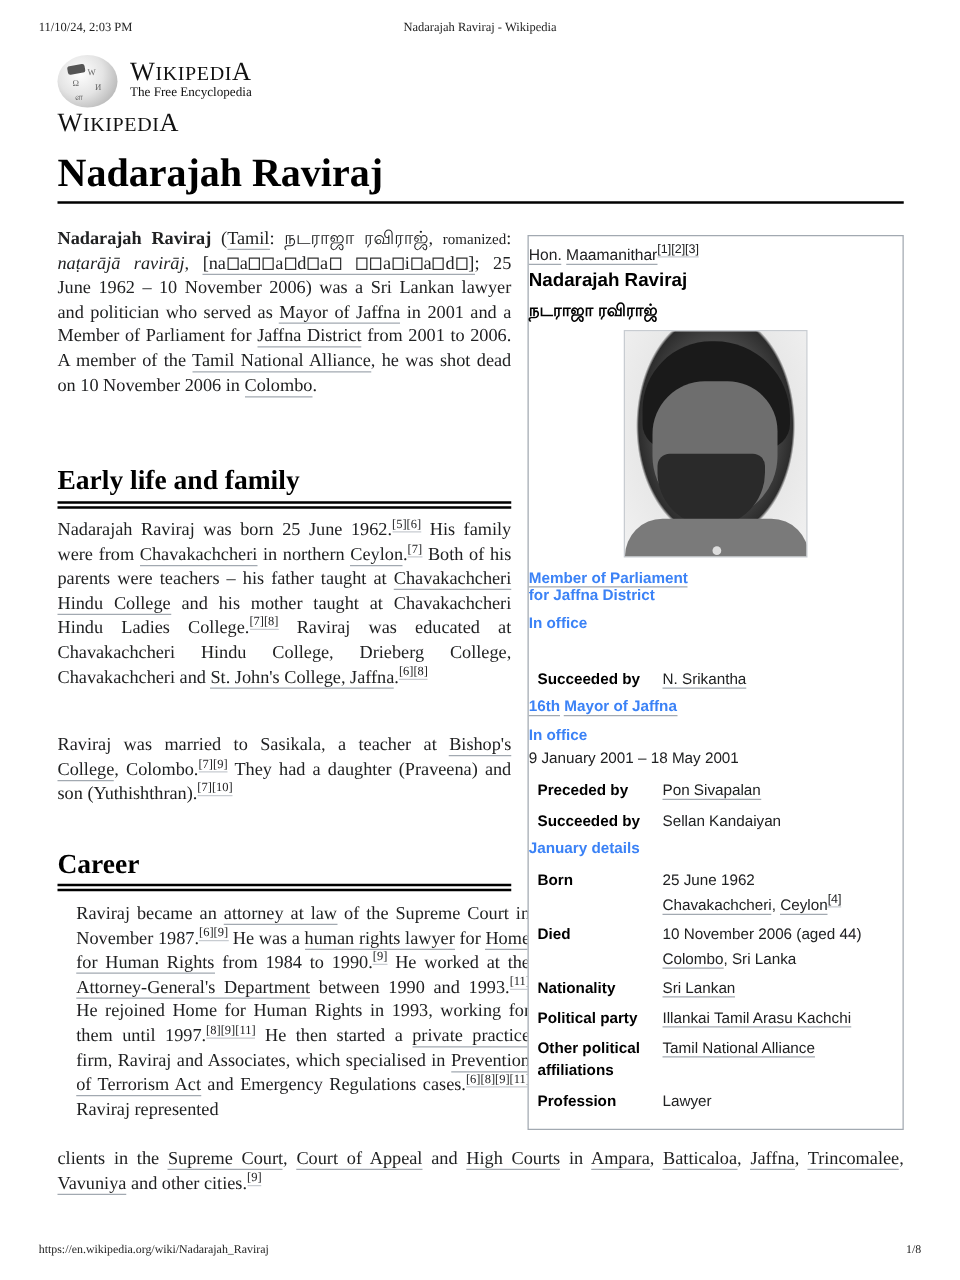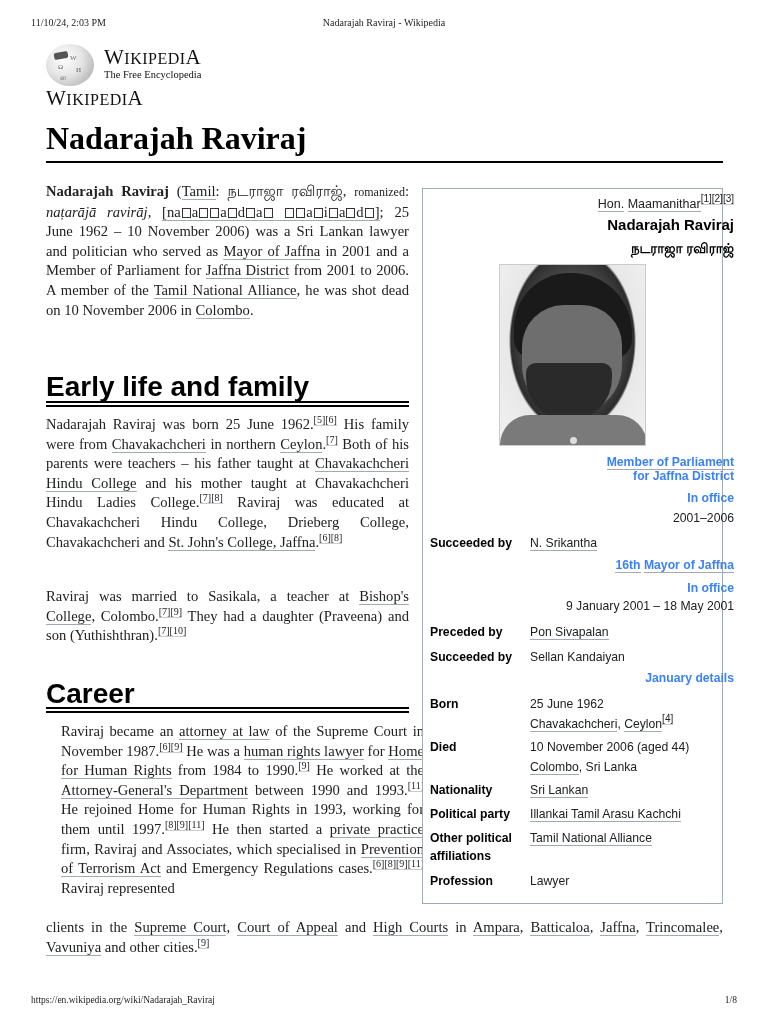--- a/index.html
+++ b/index.html
@@ -30,31 +30,31 @@
 
   .col { position: absolute; left: 46px; width: 363px; font-size: 14.6px; line-height: 19.6px; text-align: justify; }
   .col p { margin-bottom: 0; }
   .lead { top: 182px; }
   .link { border-bottom: 1px solid #a2a9b1; }
   sup { font-size: 10px; line-height: 0; vertical-align: 6px; }
   sup.ref { border-bottom: 1px solid #c8ccd1; }
   .small { font-size: 12px; }
   .ipa-box { display: inline-block; width: 9px; height: 10px; border: 1px solid #333; vertical-align: -1px; margin: 0 1px; }
 
-  .sec-h { position: absolute; left: 46px; width: 363px; font-size: 28px; font-weight: bold; color: #000; font-family: Liberation Sans, sans-serif; }
+  .sec-h { position: absolute; left: 46px; width: 363px; font-size: 22px; font-weight: bold; color: #000; font-family: Liberation Serif, serif; }
   .dbl-rule { position: absolute; left: 46px; width: 363px; height: 6px; border-top: 2px solid #000; border-bottom: 2px solid #000; }
 
   .early-p1 { top: 415px; }
   .early-p2 { top: 587px; }
   .career-p { top: 722px; margin-left: 15px; }
   .career-tail { position: absolute; left: 46px; top: 918px; width: 677px; font-size: 14.6px; line-height: 19.6px; text-align: justify; text-align-last: left; }
 
   .infobox { position: absolute; top: 188px; left: 422px; width: 301px; height: 716px; border: 1px solid #a2a9b1; background: #fff;
              font-family: "Liberation Sans", "DejaVu Sans", sans-serif; font-size: 12.2px; color: #202122; }
-  .ib-center { position: absolute; left: 12px; width: 299px; text-align: right; }
+  .ib-center { position: absolute; left: 0; width: 299px; text-align: left; }
   .ib-honor { top: 8px; font-size: 12.5px; }
   .ib-name { top: 27px; font-size: 15px; font-weight: bold; color: #000; }
   .ib-native { top: 52px; font-size: 13.5px; font-weight: bold; color: #000; }
   .ib-photo { position: absolute; top: 75px; left: 76px; width: 147px; height: 182px; border: 1px solid #c8ccd1;
               background: radial-gradient(ellipse at 50% 42%, #8a8a8a 0%, #5a5a5a 35%, #2d2d2d 60%, #e8e8e8 62%, #f2f2f2 100%); overflow: hidden; }
   .ib-photo .hair { position: absolute; left: 14px; top: 8px; width: 118px; height: 86px; background: #1a1a1a; border-radius: 55px 60px 20px 20px; }
   .ib-photo .face { position: absolute; left: 22px; top: 40px; width: 100px; height: 110px; background: #6e6e6e; border-radius: 42px 40px 50px 50px; }
   .ib-photo .beard { position: absolute; left: 26px; top: 98px; width: 86px; height: 58px; background: #2a2a2a; border-radius: 10px 10px 44px 44px; }
   .ib-photo .shirt { position: absolute; left: 0; top: 150px; width: 147px; height: 32px; background: #7a7a7a; border-radius: 30px 30px 0 0; }
   .ib-photo .button { position: absolute; left: 70px; top: 172px; width: 7px; height: 7px; border-radius: 50%; background: #ddd; }
@@ -127,21 +127,20 @@
       <div class="beard"></div>
       <div class="shirt"></div>
       <div class="button"></div>
   </div>
 
   <div class="ib-center bold" style="top:266px;line-height:14px;">
     <a class="link">Member of Parliament</a><br>
     <span>for Jaffna District</span>
   </div>
   <div class="ib-center bold" style="top:302px;">In office</div>
-  <div class="ib-center" style="top:322px;">2001–2006</div>
   <div class="ib-row" style="top:345px;">
     <span class="lbl">Succeeded by</span>
     <span class="val" style="line-height:18px;"><a class="link">N. Srikantha</a></span>
   </div>
 
   <div class="ib-center bold" style="top:369px;">
     <a class="link">16th</a> <a class="link">Mayor of Jaffna</a>
   </div>
   <div class="ib-center bold" style="top:392px;">In office</div>
   <div class="ib-center" style="top:410px;">9 January 2001 – 18 May 2001</div>

